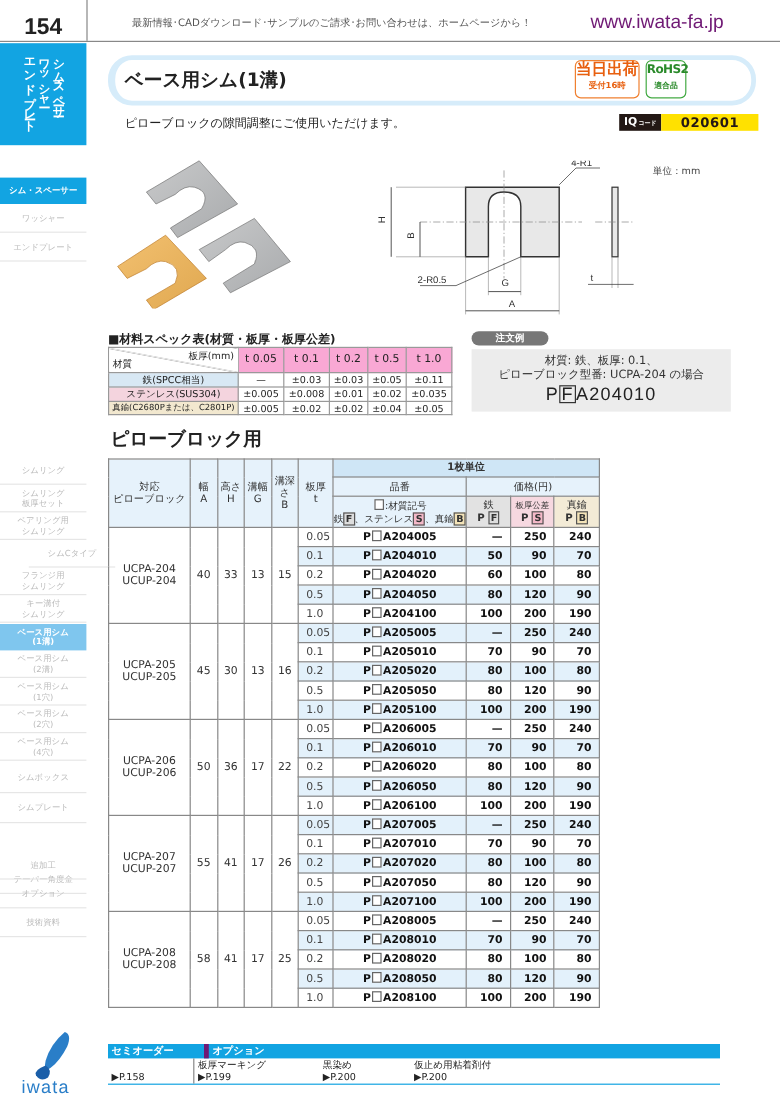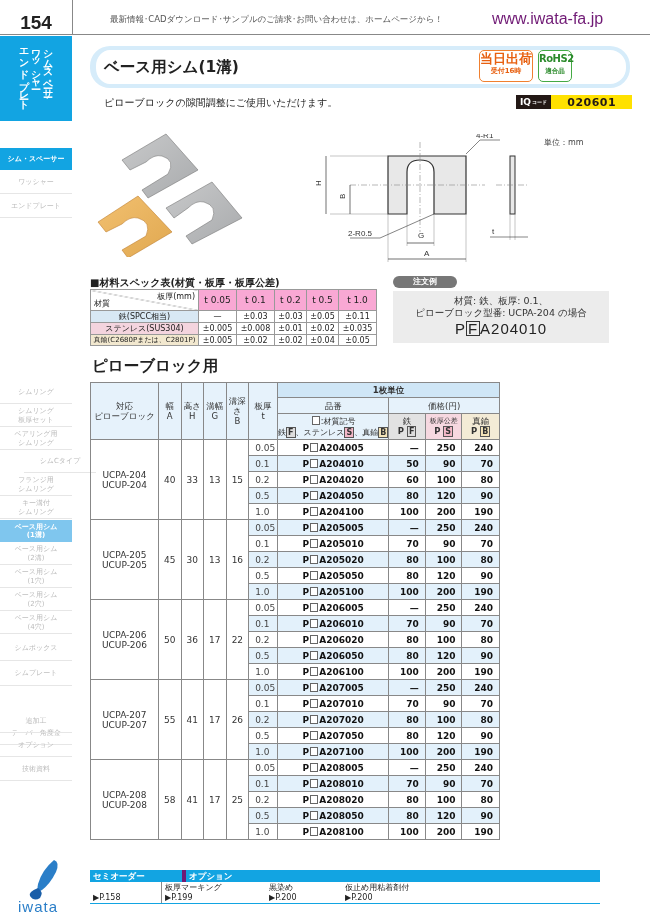--- a/index.html
+++ b/index.html
@@ -70,21 +70,21 @@
 .sq{display:inline-block;width:8px;height:9px;border:1px solid #666;vertical-align:-1px;margin:0 1px;background:#fff}
 .lbox{display:inline-block;border:1px solid #555;padding:0 1px;line-height:9px;font-size:8px;font-weight:bold}
 .lbox.s{background:#f4b8c8}.lbox.b{background:#f4e4b8}.lbox.f{background:#ddd}
 #main tbody tr.grp td{border-top:1.5px solid #666}
 
 #logo{left:20px;top:858px;width:50px;height:58px}
 #logo-text{left:18px;top:898px;font:15px "Liberation Sans",sans-serif;color:#2a7ec8;letter-spacing:1px}
 #foot{left:90px;top:870px;width:510px}
 #foot .hdr{display:flex;height:12px;background:#12a4e2;color:#fff;font-weight:bold;font-size:8.5px;line-height:12px}
 #foot .hdr div{padding-left:3px}
-#foot .hdr .c1{width:96px;border-right:4px solid #701a75}
+#foot .hdr .c1{width:84px;border-right:4px solid #701a75}
 #foot .body{display:flex;border-bottom:1.5px solid #12a4e2;height:22px;font-size:8px;color:#222}
 #foot .body .c1{width:72px;border-right:1px solid #888;padding-left:3px;padding-top:11px}
 #foot .opt{padding-left:3px;line-height:10px;padding-top:1px}
 </style>
 </head>
 <body>
 
 <div class="abs" id="pagenum">154</div>
 <div class="abs" id="hdr-vline"></div>
 <div class="abs" id="hdr-line"></div>

